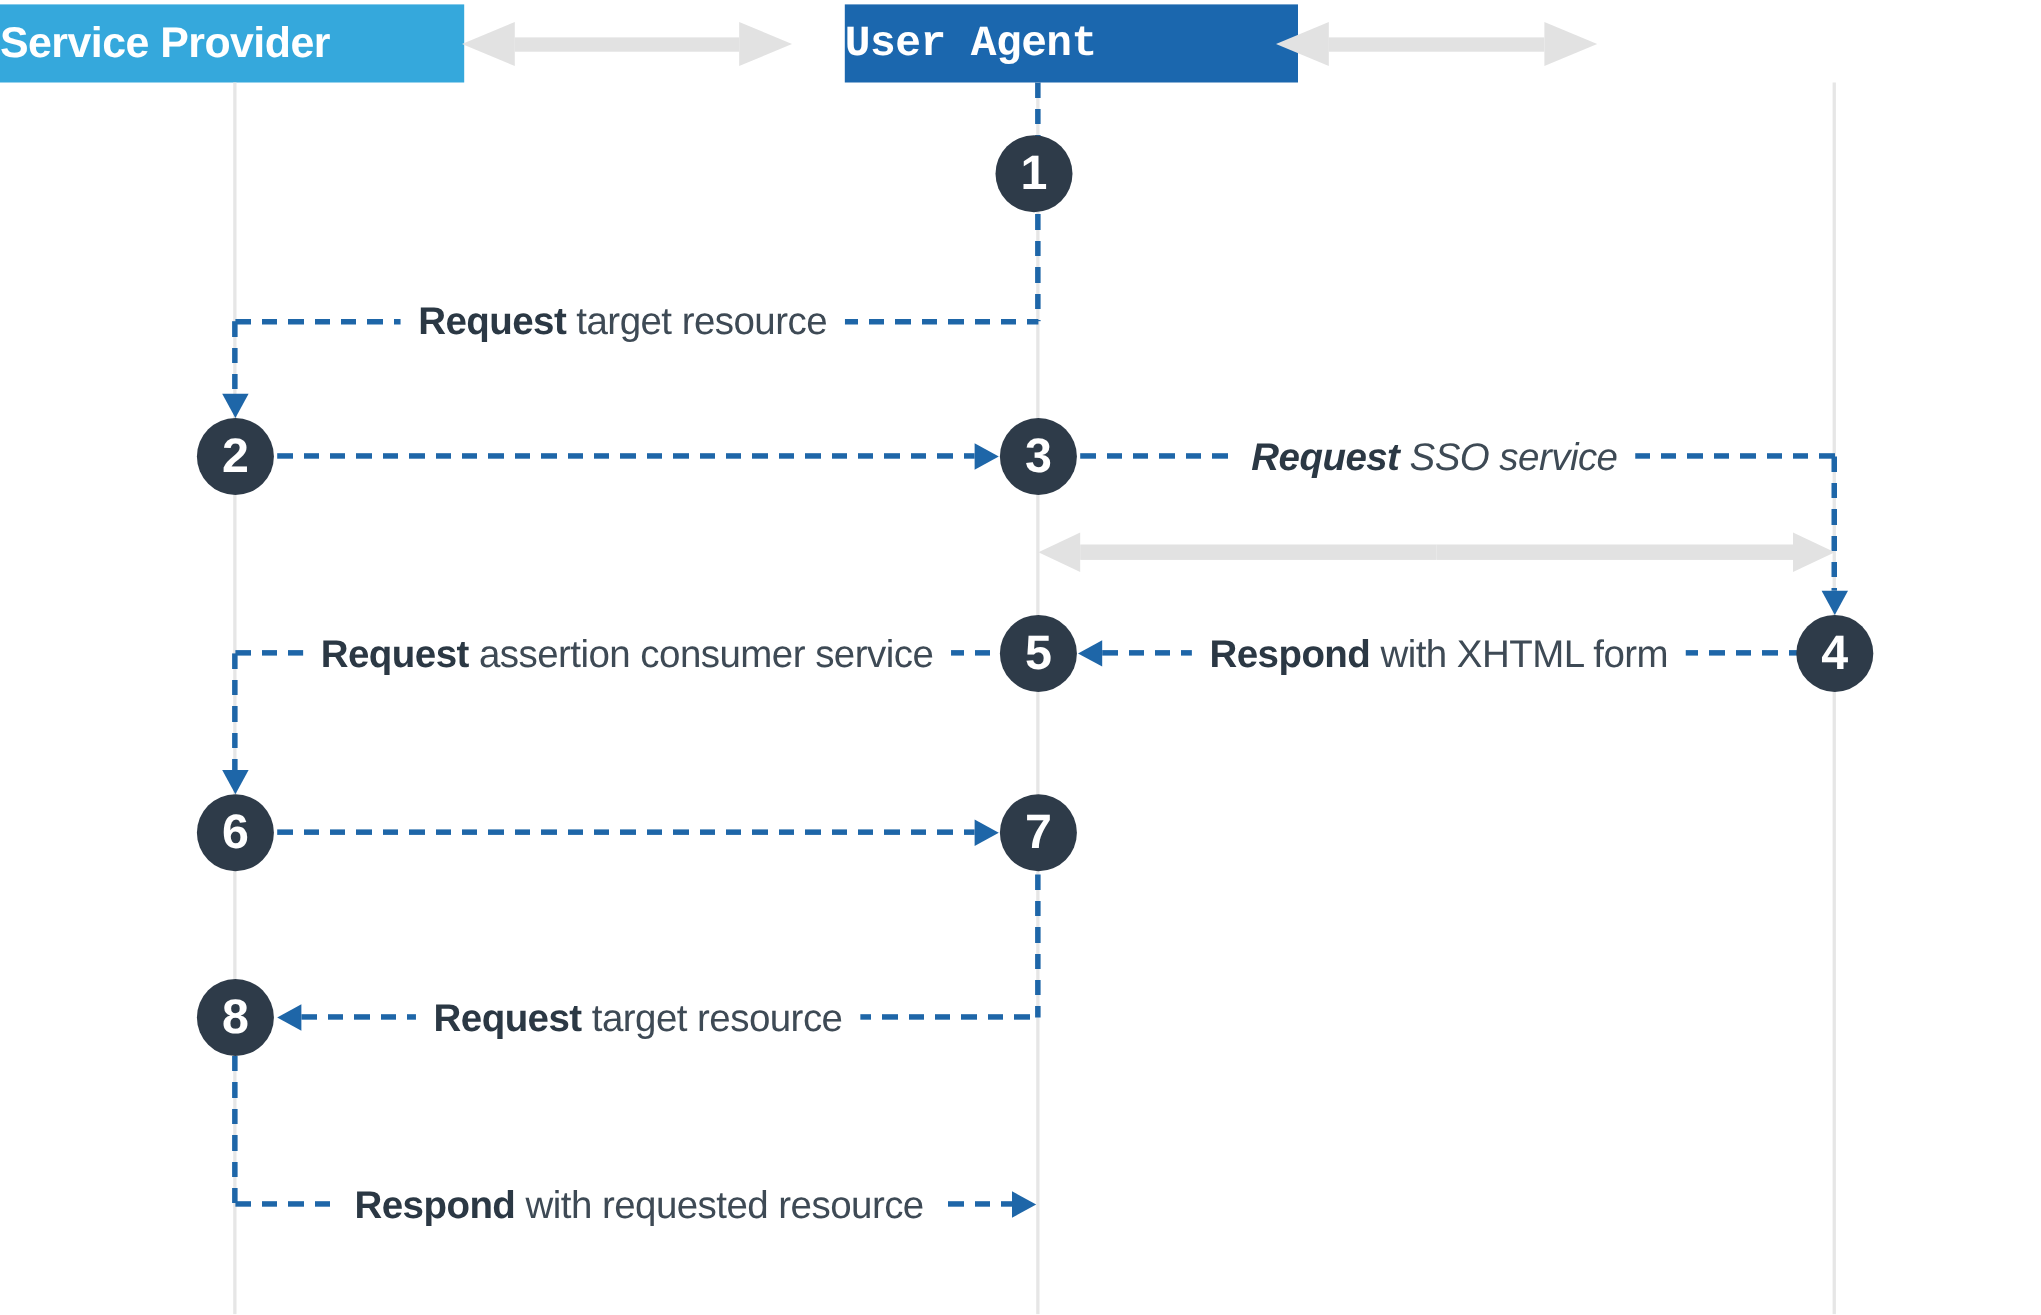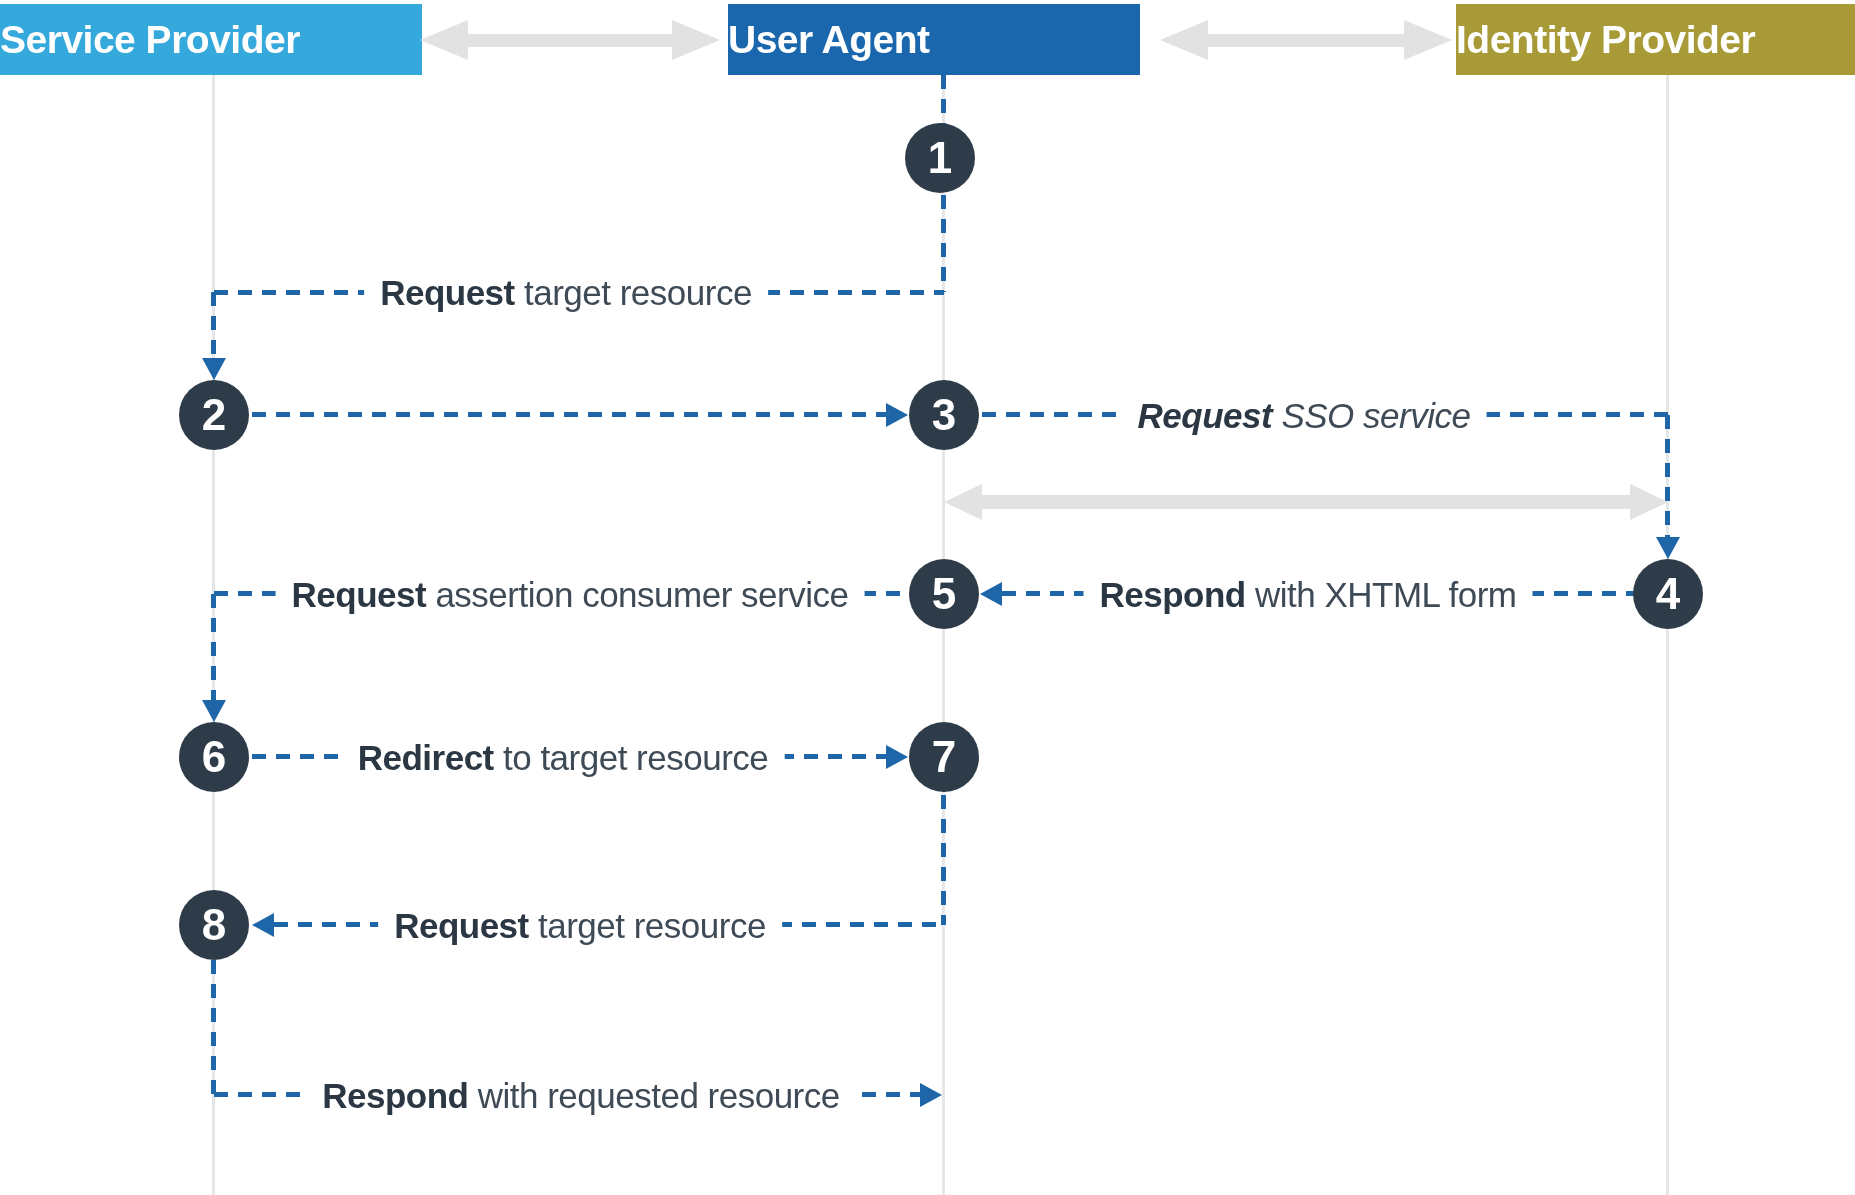--- a/index.html
+++ b/index.html
@@ -6,21 +6,21 @@
   #canvas{
     position:relative;width:1855px;height:1195px;overflow:hidden;background:#ffffff;
     font-family:"Liberation Sans",sans-serif;
   }
   
   .actor{
     position:absolute;top:4px;height:71px;display:flex;align-items:center;justify-content:flex-start;
     color:#ffffff;font-weight:bold;font-size:39px;letter-spacing:-0.5px;
   }
   .actor-sp{left:0;width:422px;background:var(--sp);}
-  .actor-ua{left:728px;width:412px;background:var(--ua);}
+  .actor-ua{left:768px;width:412px;background:var(--ua);font-family:Liberation Mono, monospace;}
   .actor-idp{left:1456px;width:399px;background:var(--idp);}
   
   .top-arrow{position:absolute;top:20px;height:40px;display:flex;align-items:center;}
   .th-l{width:0;height:0;border-top:20px solid transparent;border-bottom:20px solid transparent;border-right:48px solid var(--grayArrow);}
   .th-r{width:0;height:0;border-top:20px solid transparent;border-bottom:20px solid transparent;border-left:48px solid var(--grayArrow);}
   .th-shaft{flex:1;height:13px;background:var(--grayArrow);}
   
   .lifeline{position:absolute;top:75px;height:1120px;width:3px;background:var(--lifeline);}
   
   .dh{position:absolute;height:5px;background:repeating-linear-gradient(90deg,var(--blue) 0 14px,transparent 14px 24px);}
@@ -51,23 +51,20 @@
 </head>
 <body>
 
 <div id="canvas">
 
   <div class="actor actor-sp">
       <span>Service Provider</span>
     </div>
   <div class="actor actor-ua">
       <span>User Agent</span>
-    </div>
-  <div class="actor actor-idp">
-      <span>Identity Provider</span>
     </div>
 
   <div class="top-arrow" style="left:420px;width:300px;">
     <div class="th-l"></div>
     <div class="th-shaft"></div>
     <div class="th-r"></div>
   </div>
   <div class="top-arrow" style="left:1160px;width:292px;">
     <div class="th-l"></div>
     <div class="th-shaft"></div>
@@ -113,21 +110,20 @@
   <div class="al" style="left:252px;top:913px;"></div>
 
   <div class="dv" style="left:211px;top:960px;height:135px;"></div>
   <div class="dh" style="left:214px;top:1092px;width:706px;"></div>
   <div class="ar" style="left:920px;top:1083px;"></div>
 
   <div class="msg" style="left:566px;top:293px;"><b>Request</b><span> target resource</span></div>
   <div class="msg" style="left:1304px;top:416px;font-style:italic;"><b>Request</b><span> SSO service</span></div>
   <div class="msg" style="left:1308px;top:595px;"><b>Respond</b><span> with XHTML form</span></div>
   <div class="msg" style="left:570px;top:595px;"><b>Request</b><span> assertion consumer service</span></div>
-  <div class="msg" style="left:563px;top:758px;"><b>Redirect</b><span> to target resource</span></div>
   <div class="msg" style="left:580px;top:926px;"><b>Request</b><span> target resource</span></div>
   <div class="msg" style="left:581px;top:1096px;"><b>Respond</b><span> with requested resource</span></div>
 
   <div class="circle" style="left:905px;top:123px;">
       <span>1</span>
     </div>
   <div class="circle" style="left:179px;top:380px;">
       <span>2</span>
     </div>
   <div class="circle" style="left:909px;top:380px;">

